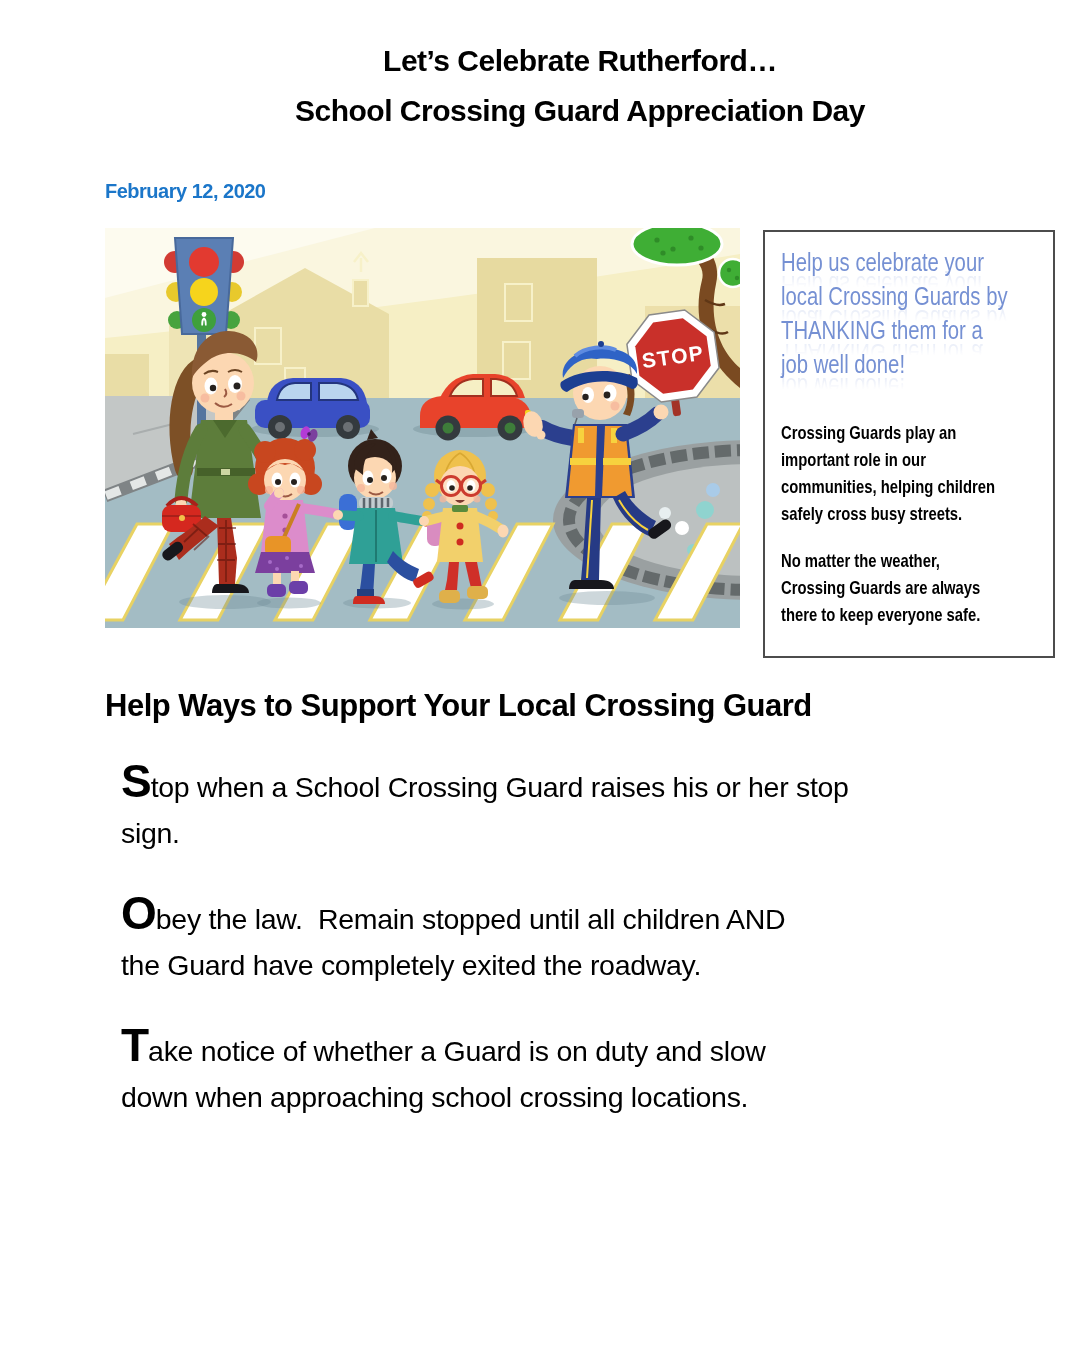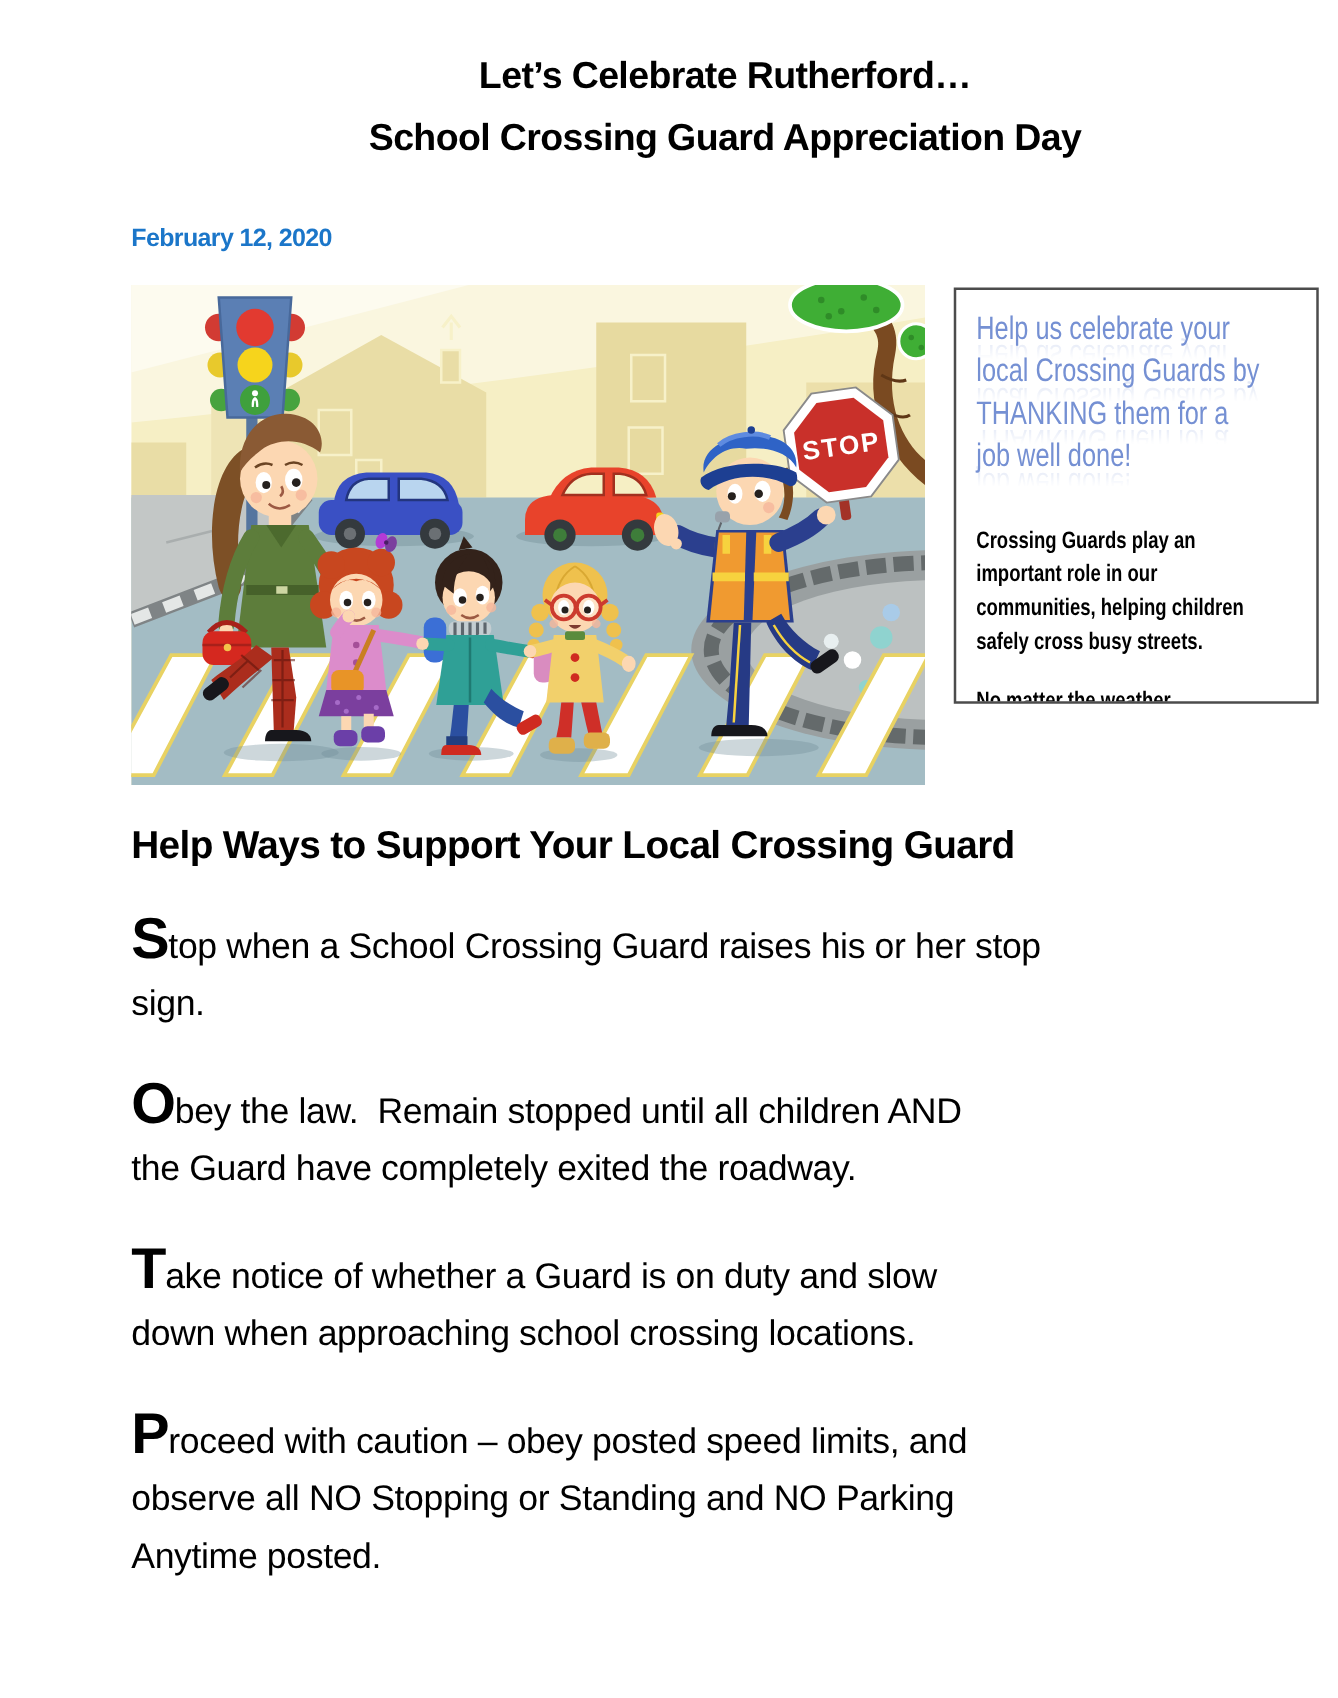--- a/index.html
+++ b/index.html
@@ -7,36 +7,36 @@
   .content{padding:44px 0 0 105px;width:950px;}
 
   
   .title{font-size:30px;font-weight:700;text-align:center;letter-spacing:-0.5px;margin:0 0 16px 0;}
   .subtitle{font-size:30px;font-weight:700;text-align:center;letter-spacing:-0.5px;margin:0 0 52px 0;}
   .date{font-size:20px;font-weight:700;text-align:left;letter-spacing:-0.5px;color:var(--date-color,#1b76c9);margin:0 0 25px 0;}
 
   
   .hero{display:flex;gap:23px;align-items:flex-start;}
   .illustration{flex:none;display:block;}
-  .info-box{flex:none;box-sizing:border-box;width:292px;height:333px;border:2px solid #4c4c4c;
+  .info-box{flex:none;box-sizing:border-box;width:292px;height:428px;border:2px solid #4c4c4c;
             padding:15px 14px 0 16px;margin-top:2px;overflow:hidden;background:#fff;}
   .wordart{margin:0 0 36px 0;}
   .wa-line{position:relative;height:34px;width:128%;transform:scaleX(0.78);transform-origin:left top;
            font-size:26px;line-height:30px;color:var(--wordart-color,#7590d3);}
   .wa-text{position:relative;z-index:2;display:block;}
   .wa-mirror{position:absolute;left:0;top:23px;z-index:1;display:block;transform:scaleY(-1);opacity:.32;
              filter:blur(0.5px);
              -webkit-mask-image:linear-gradient(to top,rgba(0,0,0,.75),transparent 58%);
              mask-image:linear-gradient(to top,rgba(0,0,0,.75),transparent 58%);}
   .box-para{font-weight:700;font-size:19px;line-height:27px;white-space:pre-wrap;margin:0 0 20px 0;
             width:128%;transform:scaleX(0.78);transform-origin:left top;}
 
   
   .heading{font-size:31px;font-weight:700;letter-spacing:-0.5px;margin:30px 0 0 0;}
-  .stop-item{font-size:28.5px;line-height:46px;margin:40px 0 0 0;letter-spacing:-0.3px;}
+  .stop-item{font-size:28.5px;line-height:46px;margin:40px 0 0 16px;letter-spacing:-0.3px;}
   .stop-item .lead{font-size:46px;font-weight:700;line-height:0;letter-spacing:-1px;}
   .stop-item .rest{white-space:pre-wrap;}
 </style>
 </head>
 <body>
 
 <div class="content">
 
   <h1 class="title">Let’s Celebrate Rutherford…</h1>
   <h2 class="subtitle">School Crossing Guard Appreciation Day</h2>
@@ -379,17 +379,14 @@
 
   <p class="stop-item"><span class="lead">S</span><span class="rest">top when a School Crossing Guard raises his or her stop
 sign.</span></p>
 
   <p class="stop-item"><span class="lead">O</span><span class="rest">bey the law.  Remain stopped until all children AND
 the Guard have completely exited the roadway.</span></p>
 
   <p class="stop-item"><span class="lead">T</span><span class="rest">ake notice of whether a Guard is on duty and slow
 down when approaching school crossing locations.</span></p>
 
-  <p class="stop-item"><span class="lead">P</span><span class="rest">roceed with caution – obey posted speed limits, and
-observe all NO Stopping or Standing and NO Parking
-Anytime posted.</span></p>
 
 </div>
 
 </body></html>

